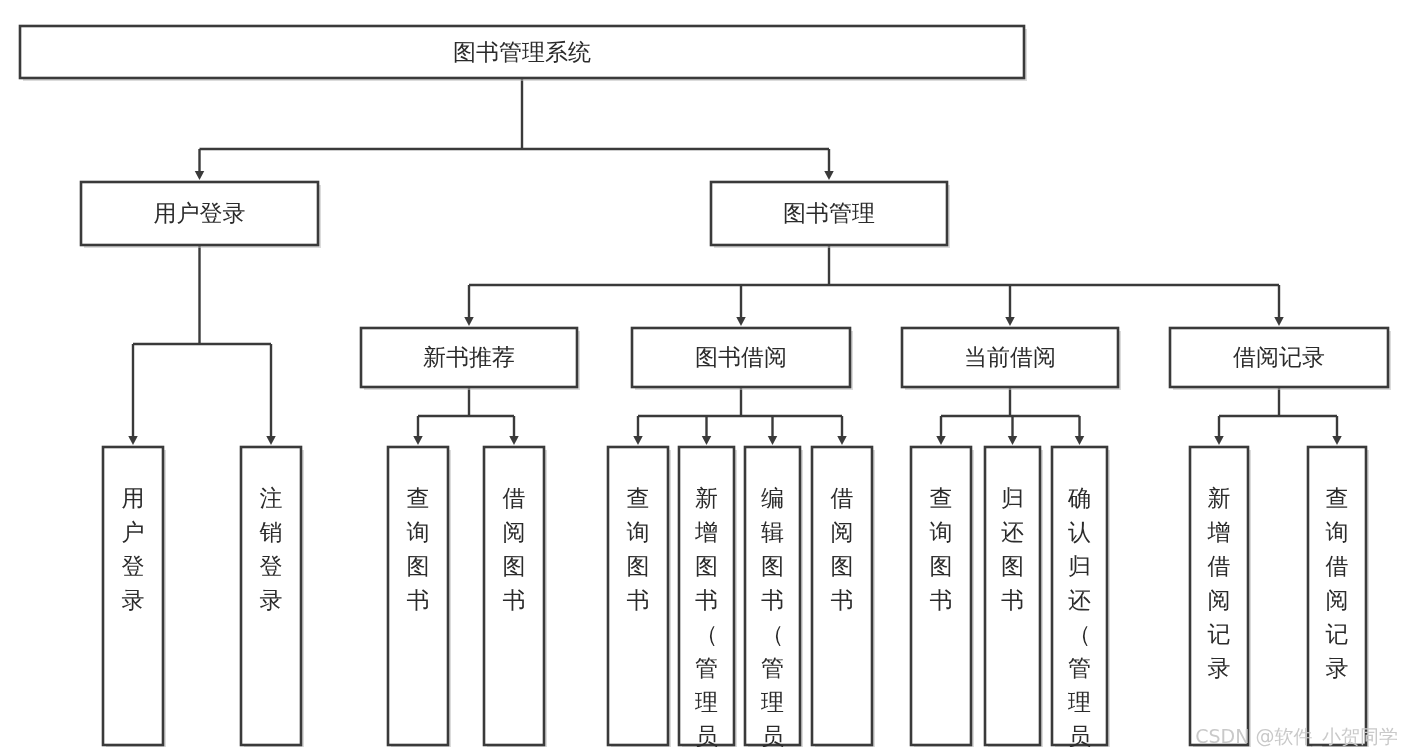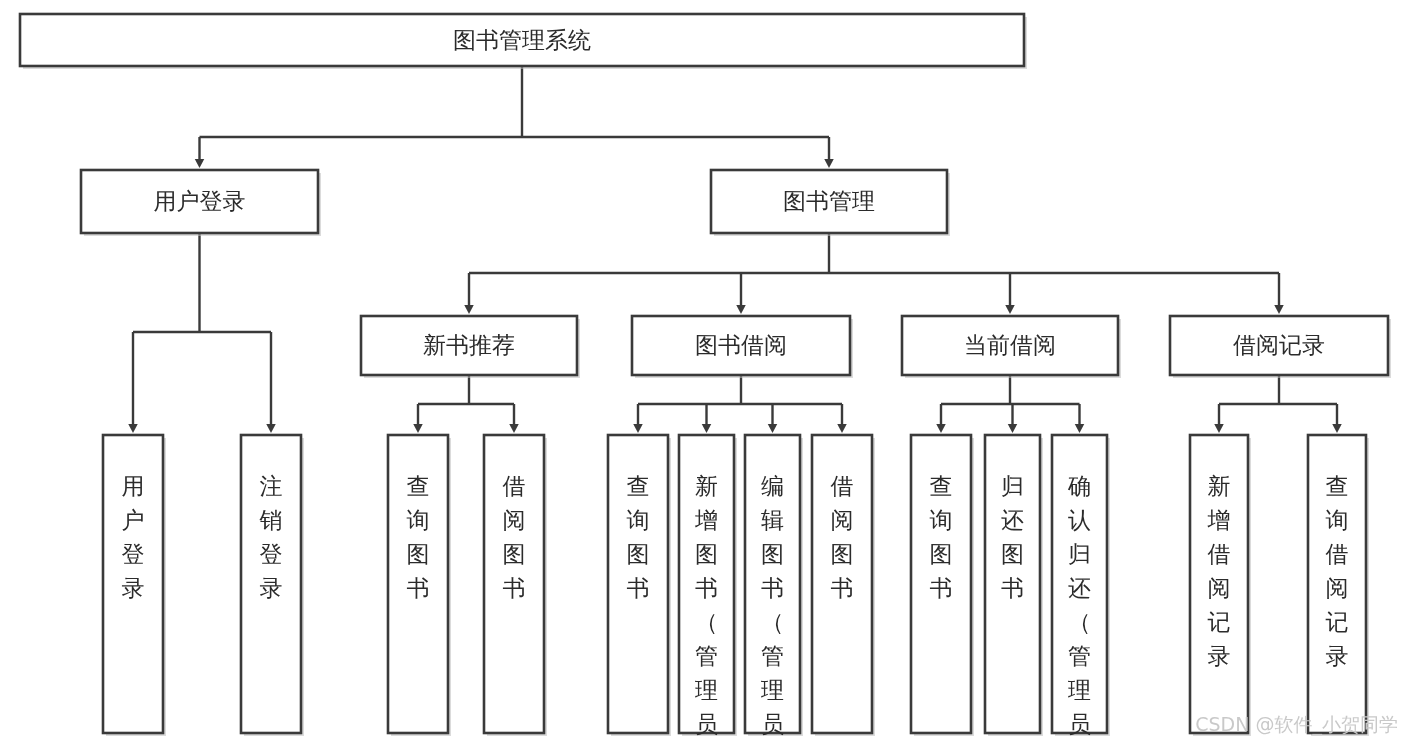--- a/index.html
+++ b/index.html
@@ -3,21 +3,21 @@
 <meta charset="utf-8">
 <title>图书管理系统 功能结构图</title>
 <style>
   html,body{margin:0;padding:0;background:#ffffff;}
   body{
     width:1405px;height:747px;
     font-family:"DejaVu Sans","Liberation Sans",sans-serif;
     overflow:hidden;
     position:relative;
   }
-  #diagram-root{position:absolute;left:0;top:0;width:1405px;height:735px;}
+  #diagram-root{position:absolute;left:0;top:12px;width:1405px;height:735px;}
   svg{display:block;}
   .node-box{
     fill:#ffffff;
     stroke:#3a3a3a;
     stroke-width:2.6;
   }
   .node-shadow{
     fill:#bdbdbd;
     stroke:none;
     opacity:.55;

